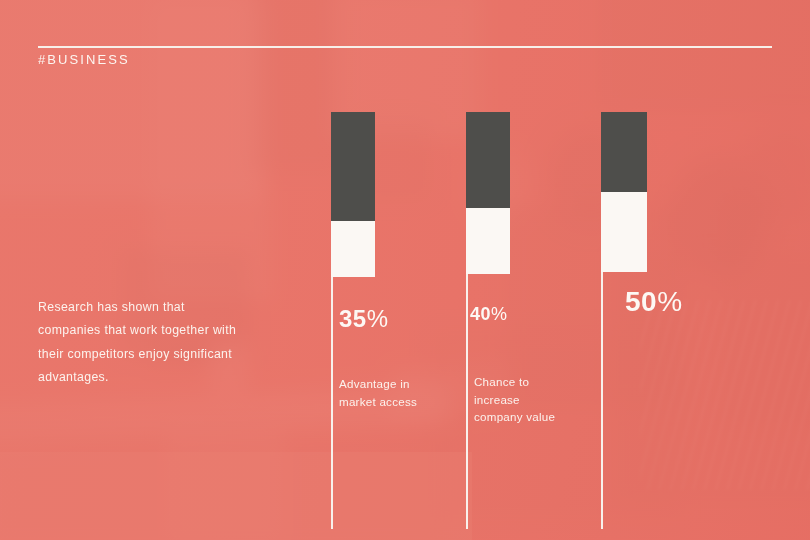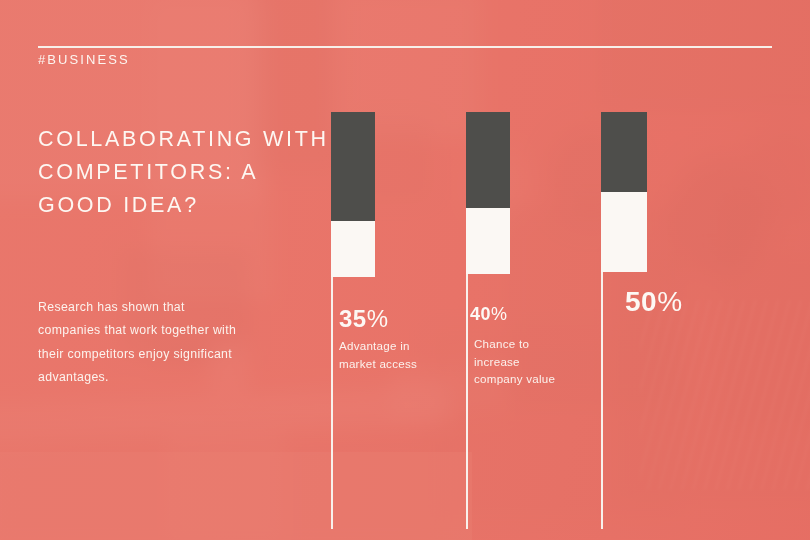--- a/index.html
+++ b/index.html
@@ -124,21 +124,21 @@
   .stem {
     position:absolute; width:1.5px; background:#f8f1ec;
   }
 
   .pct {
     position:absolute; color:#fdf8f4; font-weight:700; line-height:1;
   }
   .pct .sym { font-weight:400; }
 
   .caption {
-    position:absolute; color:#fcf2ed; font-weight:400;
+    position:absolute; color:#fcf2ed; font-weight:400;margin-top:38px;
   }
 
   .bullets { position:absolute; color:#fcf2ed; font-weight:400; }
   .bullets .bl {
     position:relative; padding-left:15px;
   }
   .bullets .bl::before {
     content:"•"; position:absolute; left:2px; top:0;
   }
 
@@ -202,21 +202,20 @@
   <div class="tint"></div>
   <div class="tint2"></div>
   <div class="panel-ll"></div>
 
   <div class="content">
 
     <div class="rule"></div>
 
     <div class="kicker">#BUSINESS</div>
 
-    <h1 class="title">COLLABORATING WITH COMPETITORS: A GOOD IDEA?</h1>
 
     <p class="body-copy">Research has shown that companies that work together with their competitors enjoy significant advantages.</p>
 
     <div class="bar-group" id="g1">
       <div class="bar">
         <div class="dark"></div>
         <div class="light"></div>
       </div>
       <div class="stem"></div>
       <div class="pct">

